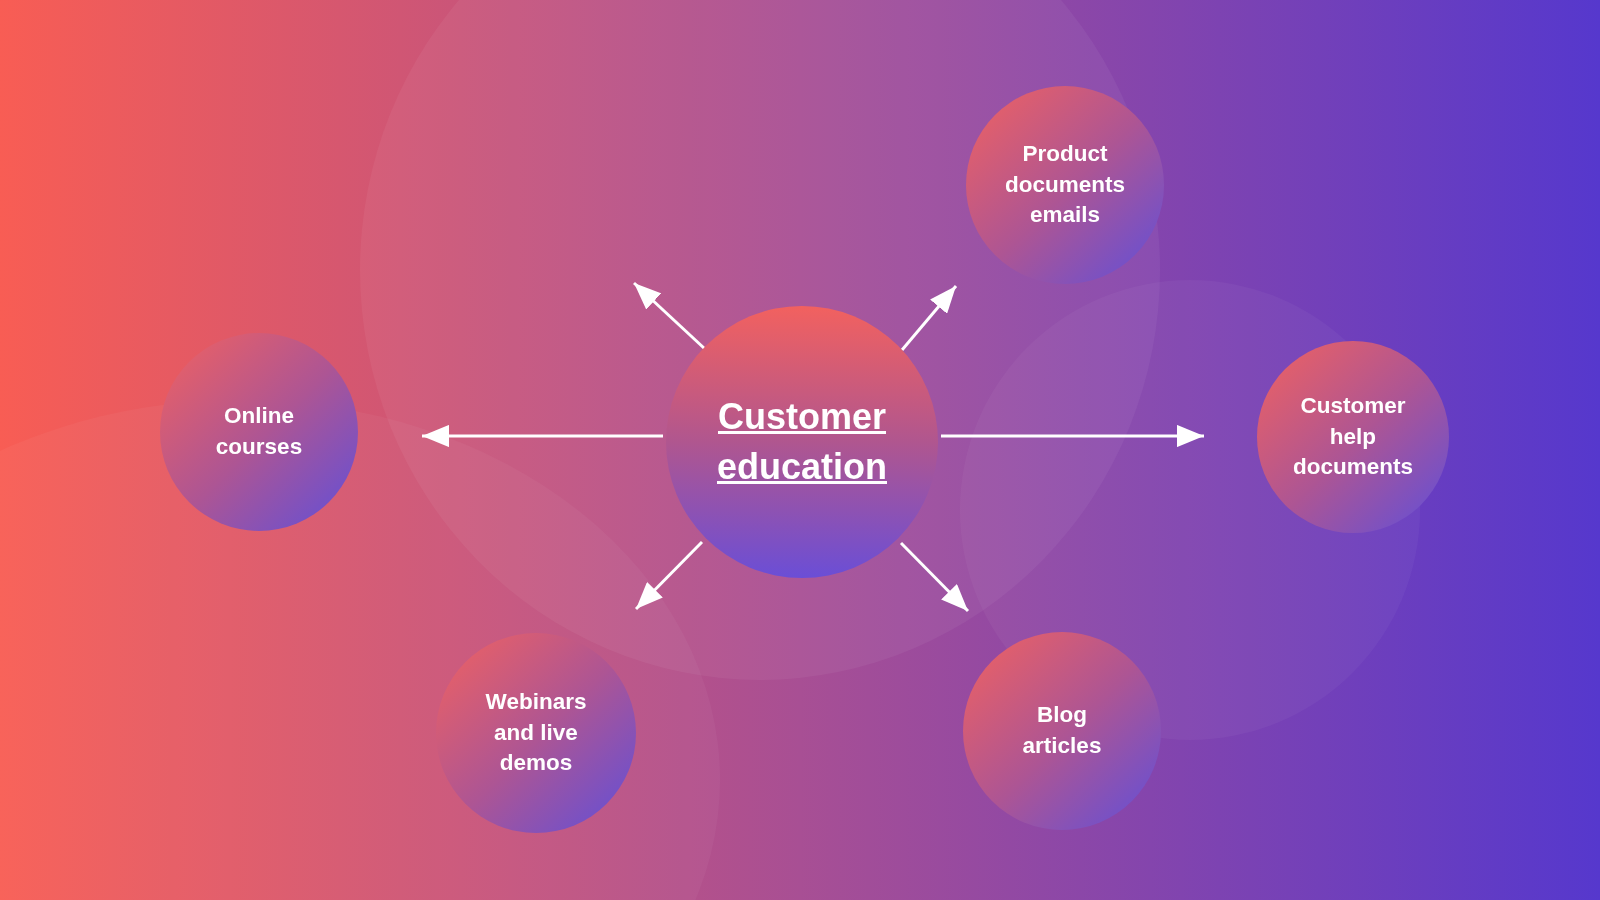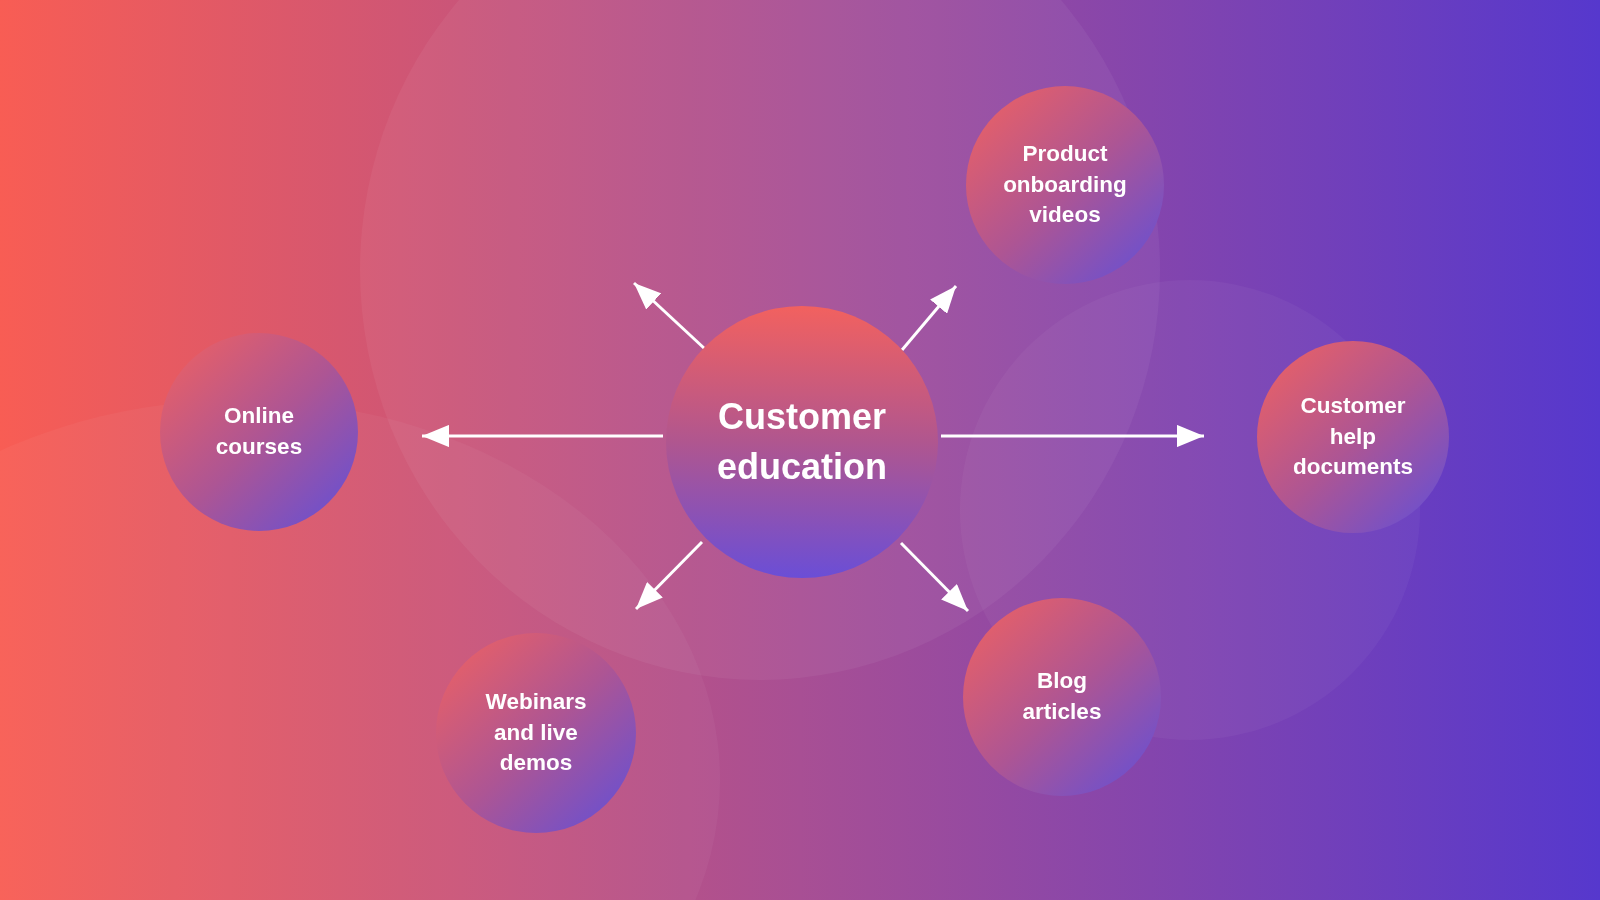--- a/index.html
+++ b/index.html
@@ -39,39 +39,39 @@
   }
   .node span { display: block; }
 
   .center-node {
     left: 666px; top: 306px;
     width: 272px; height: 272px;
     background: linear-gradient(180deg, #f2615f 0%, #b0568f 50%, #6b4ed6 100%);
     font-size: 36px;
     line-height: 1.40;
   }
-  .center-node span { max-width: 215px; }
+  .center-node span { max-width: 215px; text-decoration: underline; }
 
   .sat {
     background: linear-gradient(135deg, #f2625f 0%, #ad5594 52%, #5e4fdb 100%);
     font-size: 22.5px;
     line-height: 1.36;
   }
 
   .n-training  { left: 429px;  top: 86px;  width: 198px; height: 198px; }
   .n-training span  { max-width: 120px; }
   .n-product   { left: 966px;  top: 86px;  width: 198px; height: 198px; }
   .n-product span   { max-width: 150px; }
   .n-online    { left: 160px;  top: 333px; width: 198px; height: 198px; }
   .n-online span    { max-width: 120px; }
   .n-help      { left: 1257px; top: 341px; width: 192px; height: 192px; }
   .n-help span      { max-width: 150px; }
   .n-webinars  { left: 436px;  top: 633px; width: 200px; height: 200px; }
   .n-webinars span  { max-width: 130px; }
-  .n-blog      { left: 963px;  top: 598px; width: 198px; height: 198px; }
+  .n-blog      { left: 963px;  top: 632px; width: 198px; height: 198px; }
   .n-blog span      { max-width: 110px; }
 </style>
 </head>
 <body>
 
 <div class="canvas">
 
   <div class="blob blob1"></div>
   <div class="blob blob2"></div>
   <div class="blob blob3"></div>
@@ -89,21 +89,21 @@
     <line x1="702" y1="542" x2="636" y2="609" stroke="#ffffff" stroke-width="3" marker-end="url(#ah)"></line>
     <line x1="901" y1="543" x2="968" y2="611" stroke="#ffffff" stroke-width="3" marker-end="url(#ah)"></line>
   </svg>
 
   <div class="node center-node">
     <span>Customer education</span>
   </div>
 
 
   <div class="node sat n-product">
-    <span>Product onboarding videos</span>
+    <span>Product documents emails</span>
   </div>
 
   <div class="node sat n-help">
     <span>Customer help documents</span>
   </div>
 
   <div class="node sat n-online">
     <span>Online courses</span>
   </div>
 

